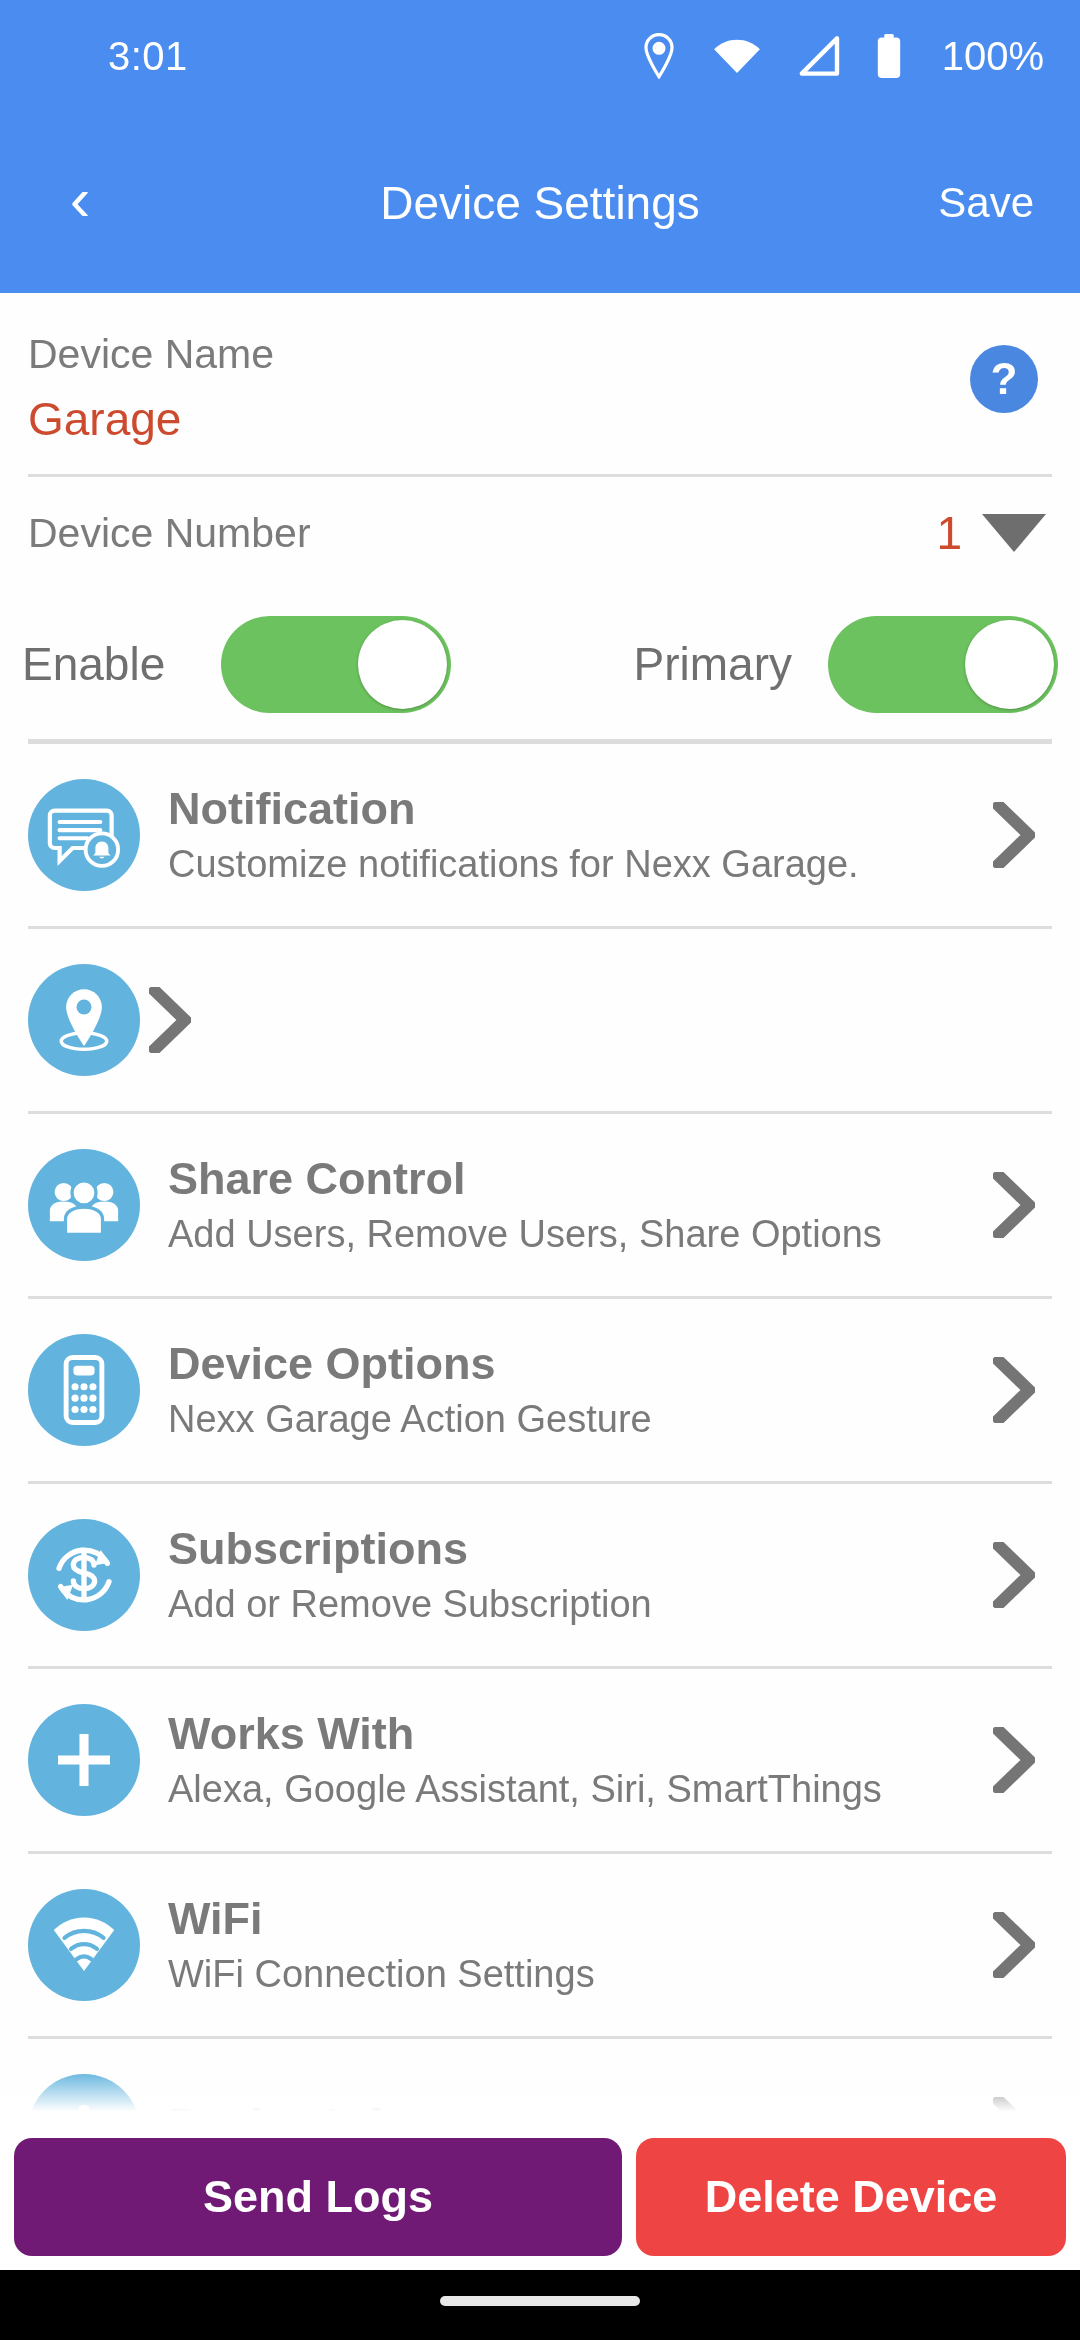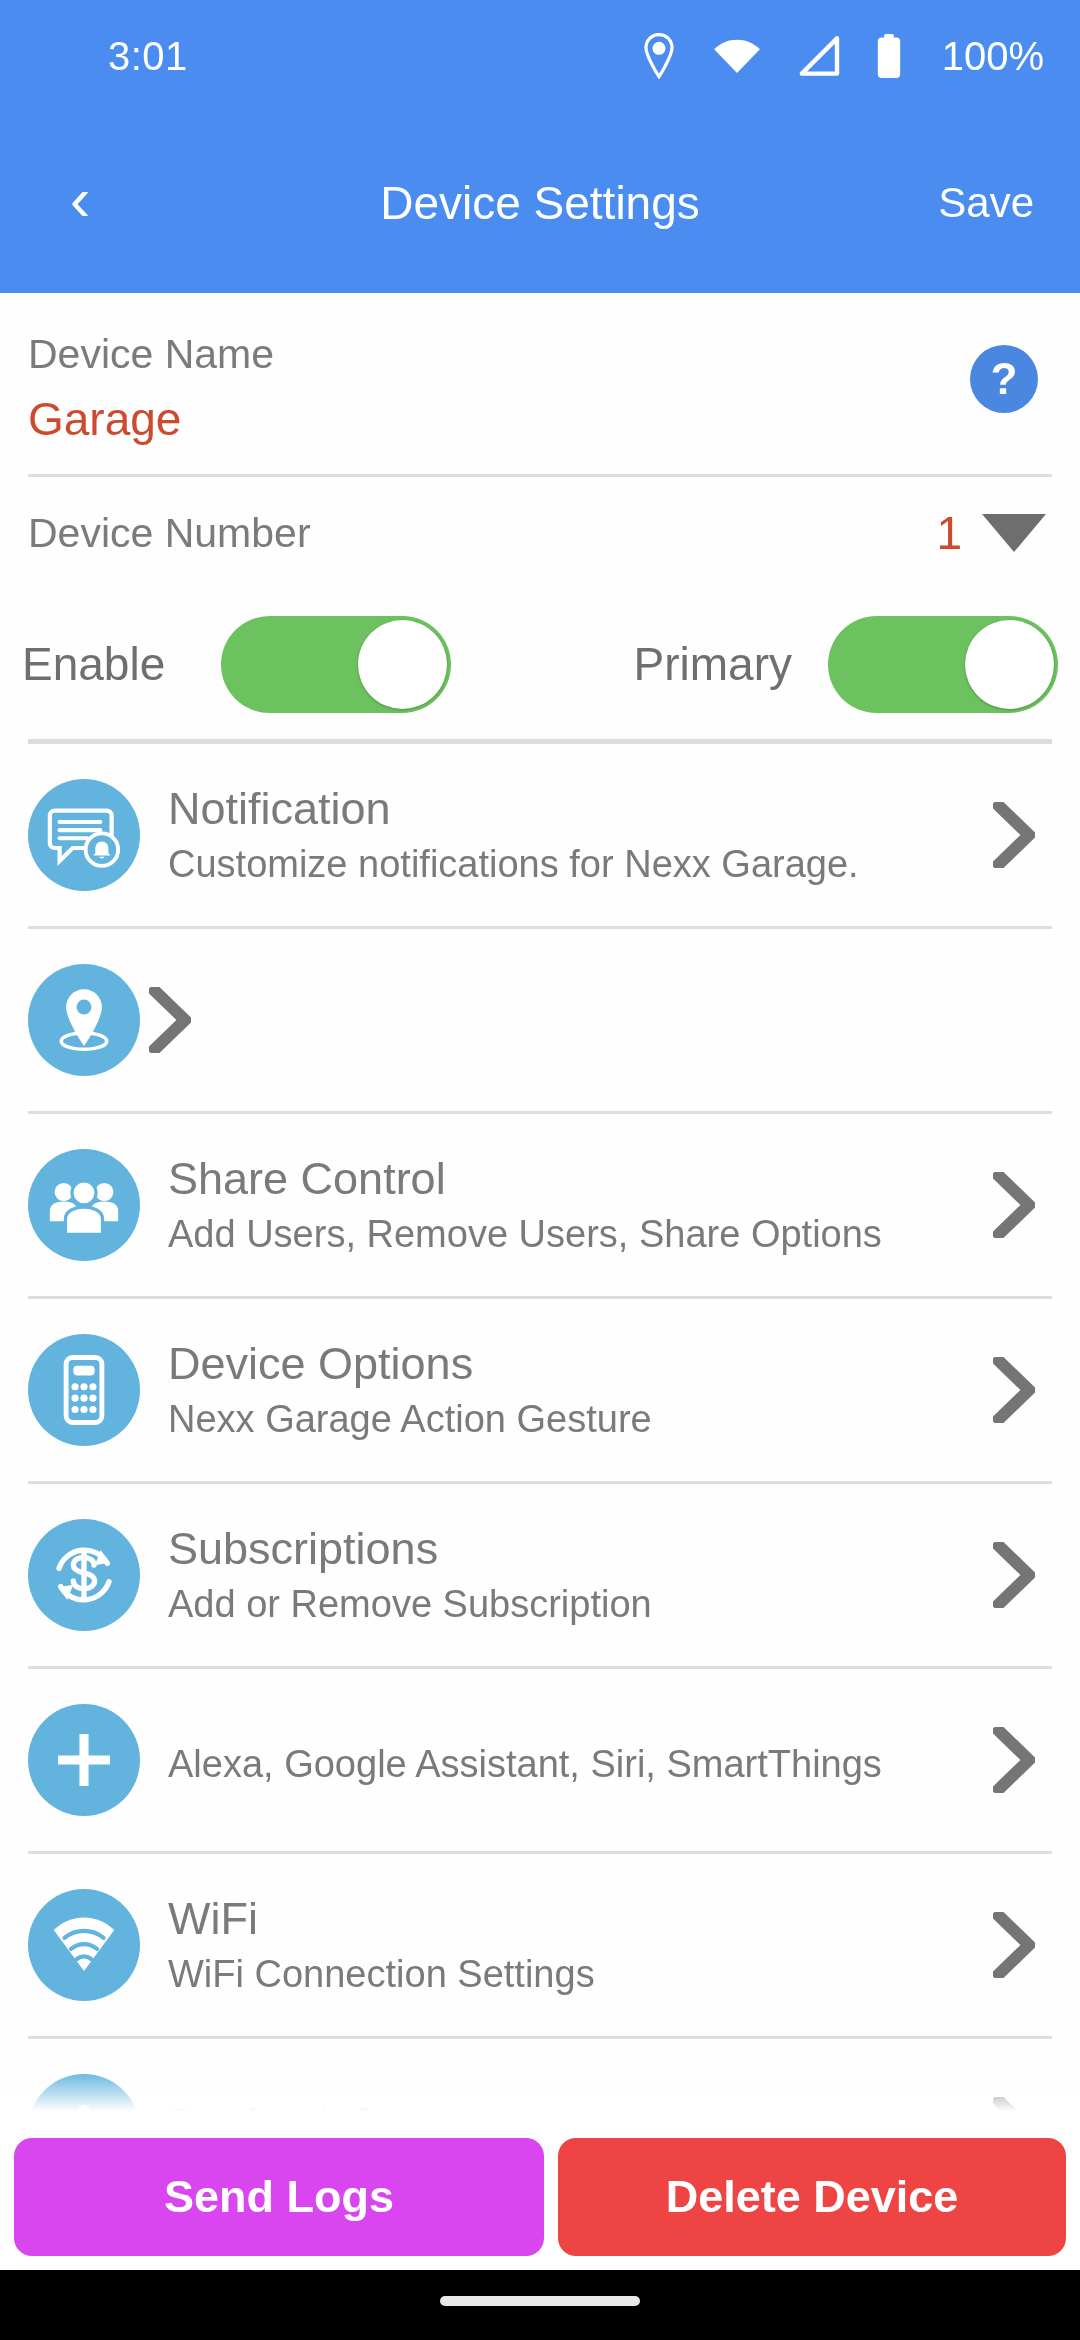--- a/index.html
+++ b/index.html
@@ -106,21 +106,21 @@
     position:relative; height:182px;
     display:flex; align-items:center; padding:0 28px;
   }
   .circle-icon{
     width:112px; height:112px; border-radius:50%;
     background:#62b4de; flex-shrink:0;
     display:flex; align-items:center; justify-content:center;
   }
   .circle-icon svg{ display:block; }
   .row-text{ margin-left:28px; flex:1; min-width:0; }
-  .row-title{ color:#7a7a7a; font-size:45px; font-weight:400; line-height:1.12; }
+  .row-title{ color:#7a7a7a; font-size:45px; font-weight:700; line-height:1.12; }
   .row-sub{ color:#7a7a7a; font-size:38px; font-weight:400; margin-top:9px; line-height:1.12; }
   .chevron{
     flex-shrink:0; width:60px; height:80px; margin-right:8px;
     display:flex; align-items:center; justify-content:center;
   }
   .chevron svg{ display:block; }
 
   
   .fade-mask{
     position:absolute; left:0; bottom:0; width:1080px; height:52px;
@@ -132,21 +132,21 @@
   .btnbar{
     position:absolute; left:0; top:2123px; width:1080px; height:147px;
     background:#ffffff; display:flex; align-items:center; padding:0 14px; gap:14px;
   }
   .btn{
     height:118px; border-radius:18px;
     display:flex; align-items:center; justify-content:center;
     color:#ffffff; font-size:45px; font-weight:700;
     border:none;
   }
-  .btn-send{ background:#d946ef; width:530px; }
+  .btn-send{ background:#701a75; width:608px; }
   .btn-delete{ background:#ef4444; flex:1; }
 
   
   .navbar{
     position:absolute; left:0; top:2270px; width:1080px; height:70px;
     background:#000000;
   }
   .gesture-pill{
     position:absolute; left:50%; transform:translateX(-50%);
     top:26px; width:200px; height:10px; border-radius:5px; background:#e8e8e8;
@@ -332,20 +332,21 @@
   </div>
   <div class="hrule"></div>
 
   <div class="list-row">
     <div class="circle-icon">
       <svg width="78" height="78" viewBox="0 0 48 48">
         <path d="M24 8v32M8 24h32" stroke="#fff" stroke-width="5.6" stroke-linecap="butt"></path>
       </svg>
     </div>
     <div class="row-text">
+      <div class="row-title">Works With</div>
       <div class="row-sub">Alexa, Google Assistant, Siri, SmartThings</div>
     </div>
     <div class="chevron">
       <svg width="42" height="66" viewBox="0 0 21 33">
           <path d="M3 2l15 14.5L3 31" fill="none" stroke="#757575" stroke-width="6" stroke-linecap="square"></path>
         </svg>
     </div>
   </div>
   <div class="hrule"></div>
 

